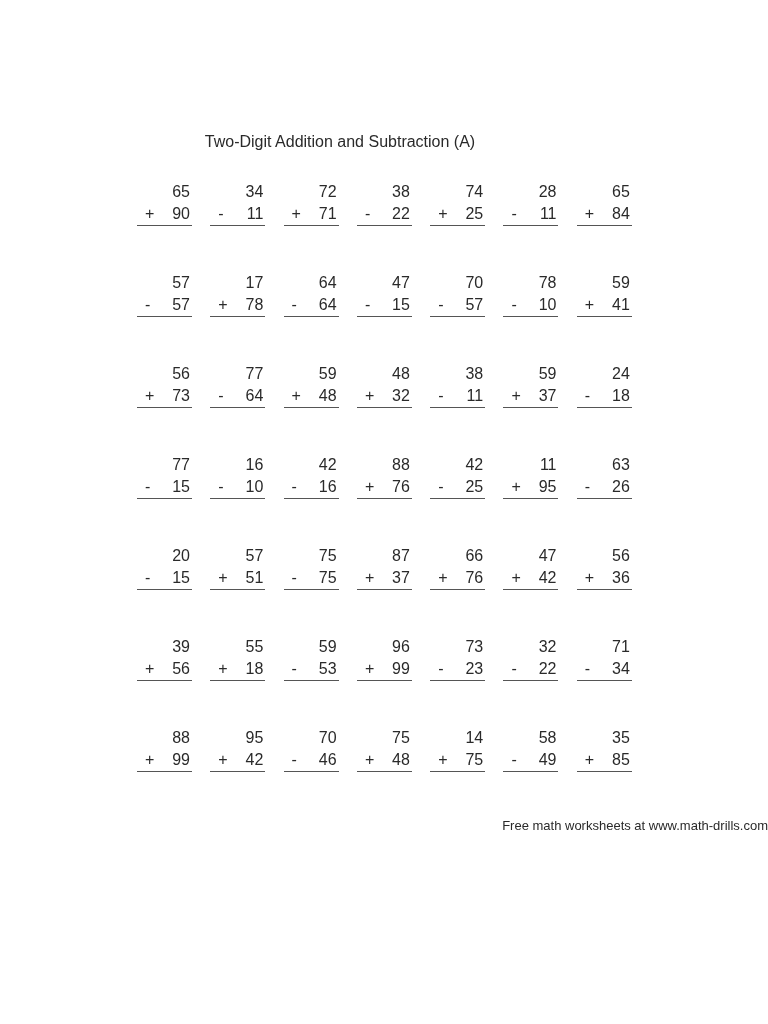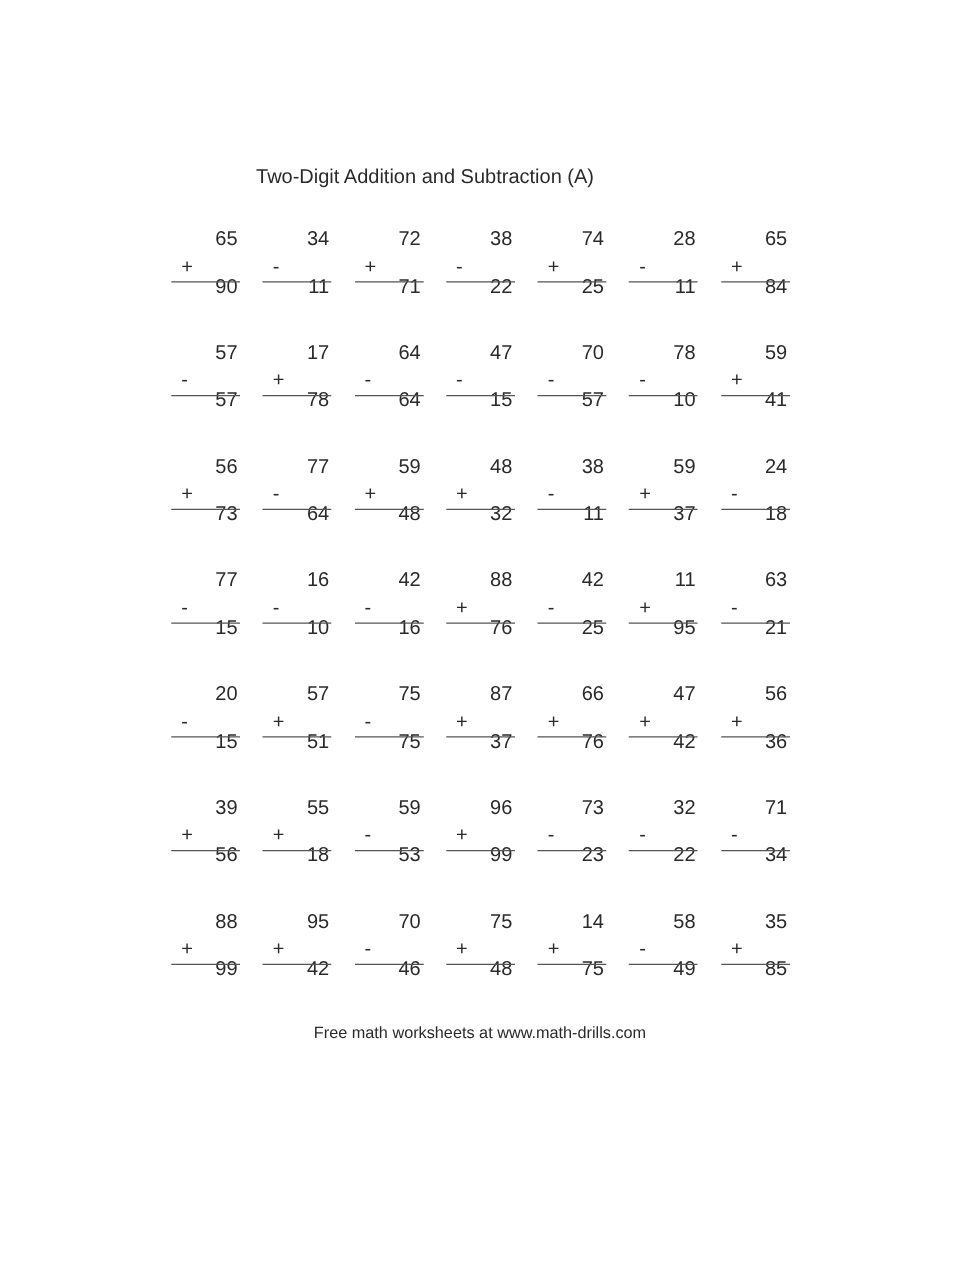--- a/index.html
+++ b/index.html
@@ -57,37 +57,37 @@
       line-height: 20px;
     }
     .op {
       position: absolute;
       left: 8px;
       top: 0;
     }
     .bottom-num {
       position: absolute;
       right: 0;
-      top: 16px;
+      top: 0;
       margin-left: 25px;
     }
     .rule {
       position: absolute;
       left: 0;
       width: 55px;
       top: 43px;
       height: 0;
       border-top: 1.5px solid #555555;
     }
     .footer {
       position: absolute;
       top: 818px;
       left: 0;
       width: 768px;
-      text-align: center;
+      text-align: right;
       font-size: 13px;
       color: #2a2a2a;
     }
   </style>
 </head>
 <body>
 
 <div class="title">Two-Digit Addition and Subtraction (A)</div>
 
 <div class="grid" id="grid">
@@ -311,21 +311,21 @@
         <div class="bottom-line">
           <span class="op">+</span>
           <span class="bottom-num">95</span>
         </div>
         <div class="rule"></div>
       </div>
       <div class="problem">
         <span class="top-num">63</span>
         <div class="bottom-line">
           <span class="op">-</span>
-          <span class="bottom-num">21</span>
+          <span class="bottom-num">26</span>
         </div>
         <div class="rule"></div>
       </div>
     </div>
     <div class="row">
       <div class="problem">
         <span class="top-num">20</span>
         <div class="bottom-line">
           <span class="op">-</span>
           <span class="bottom-num">15</span>

